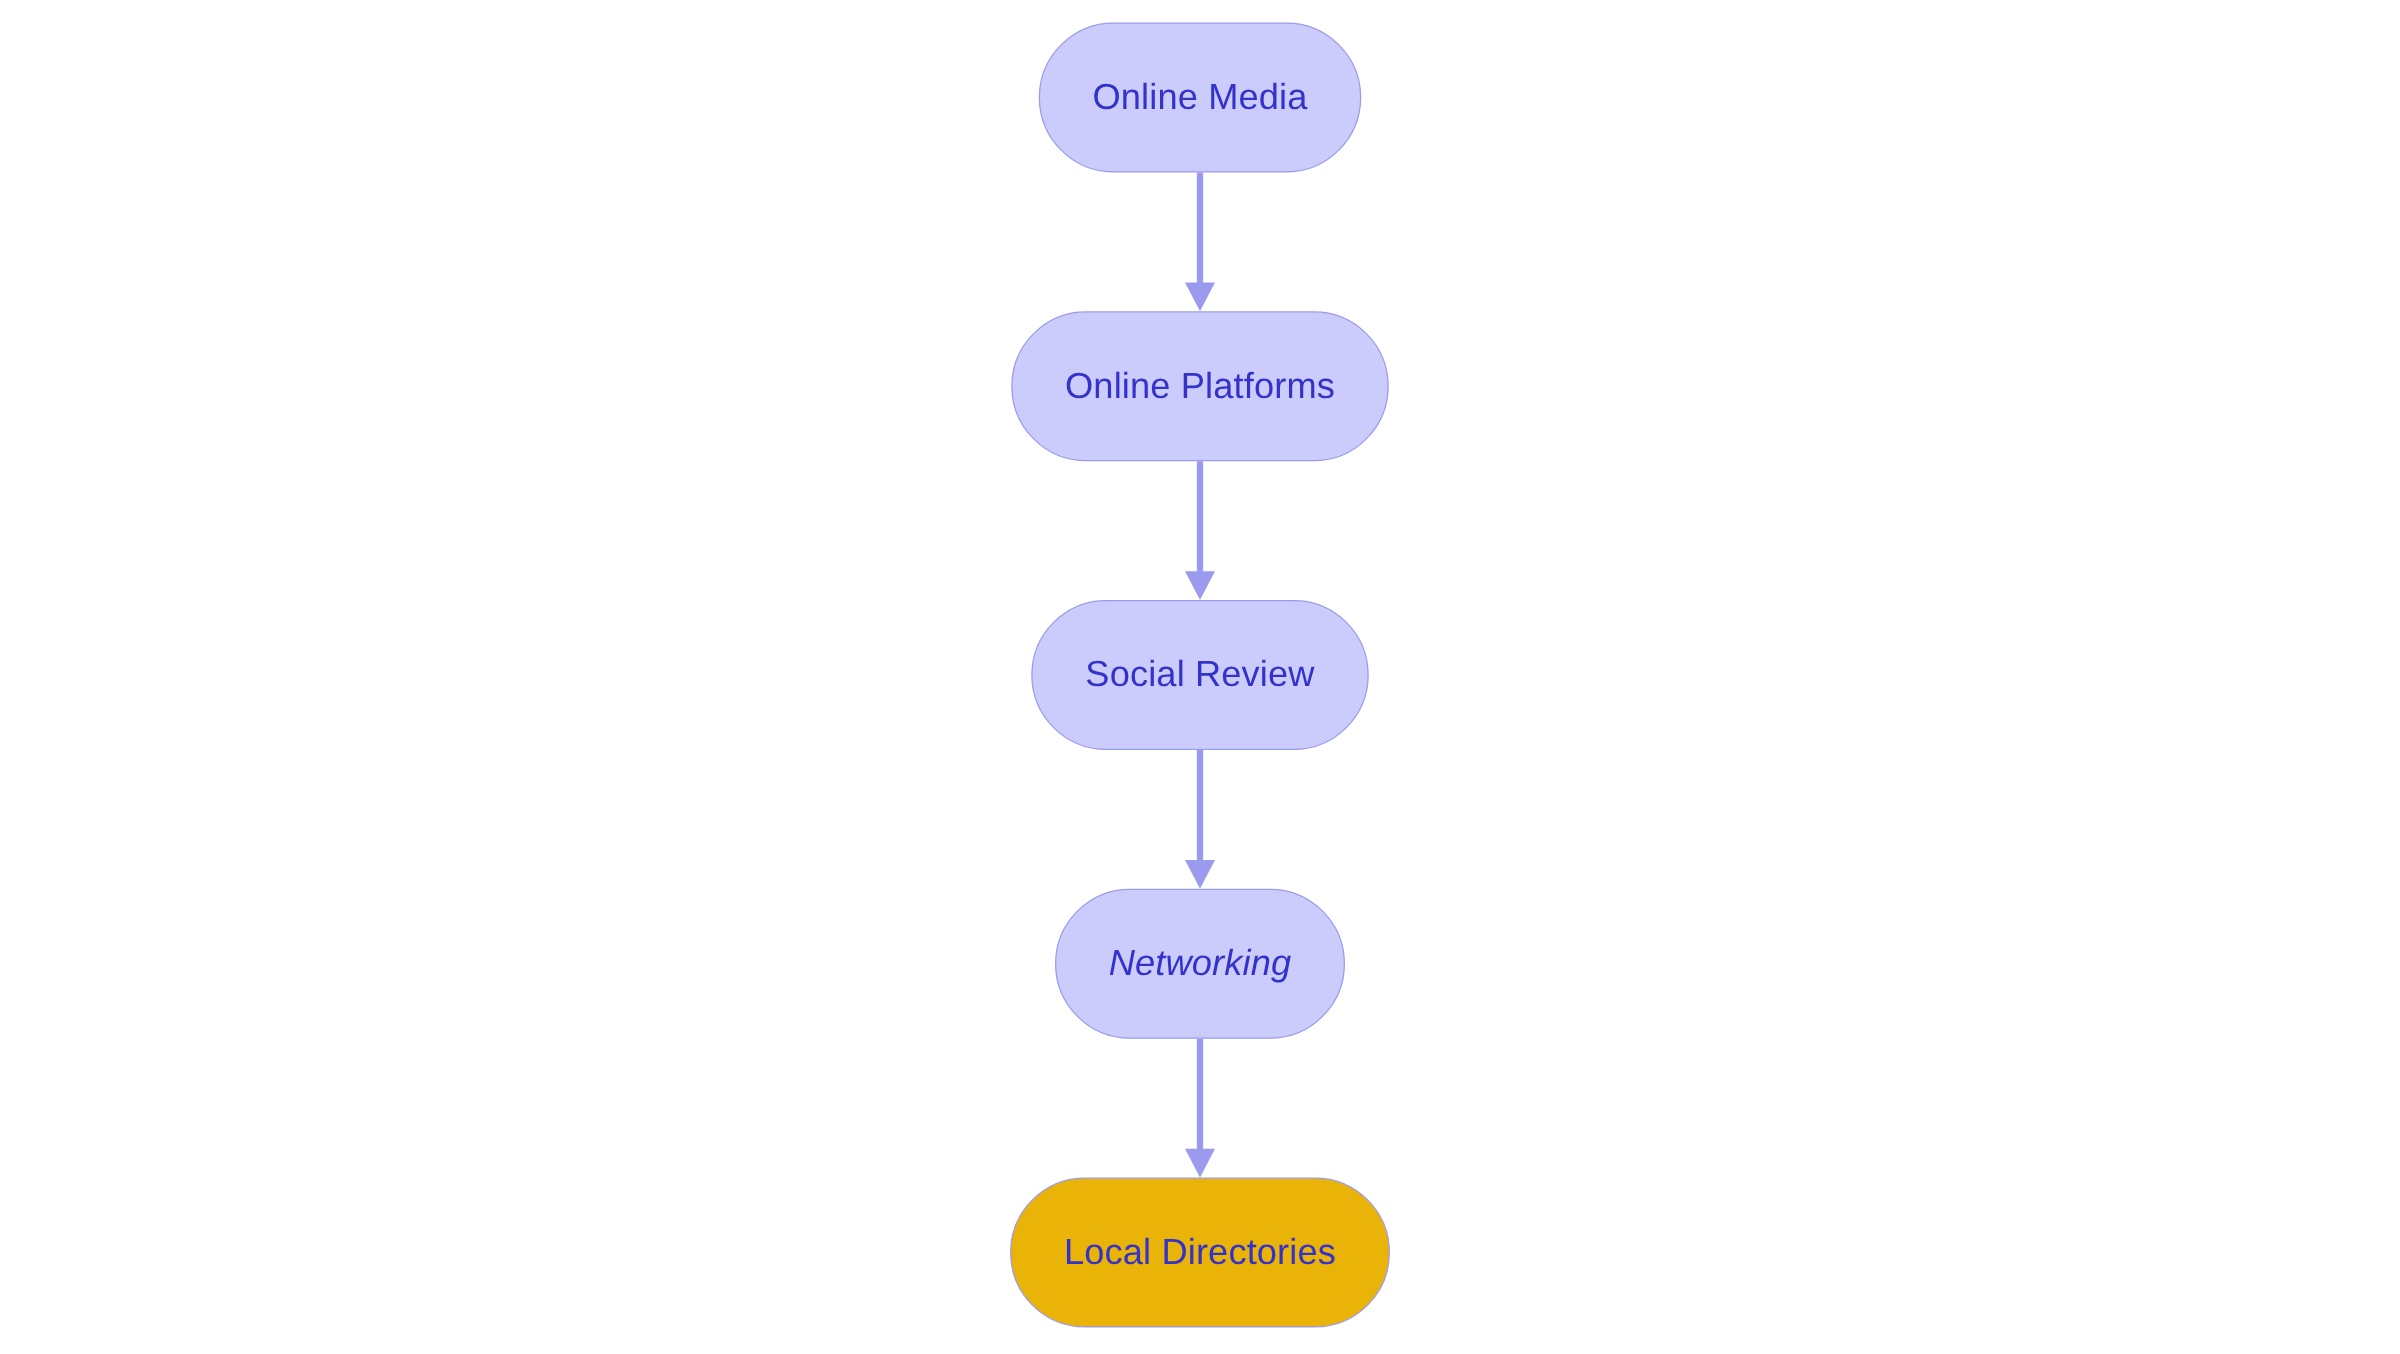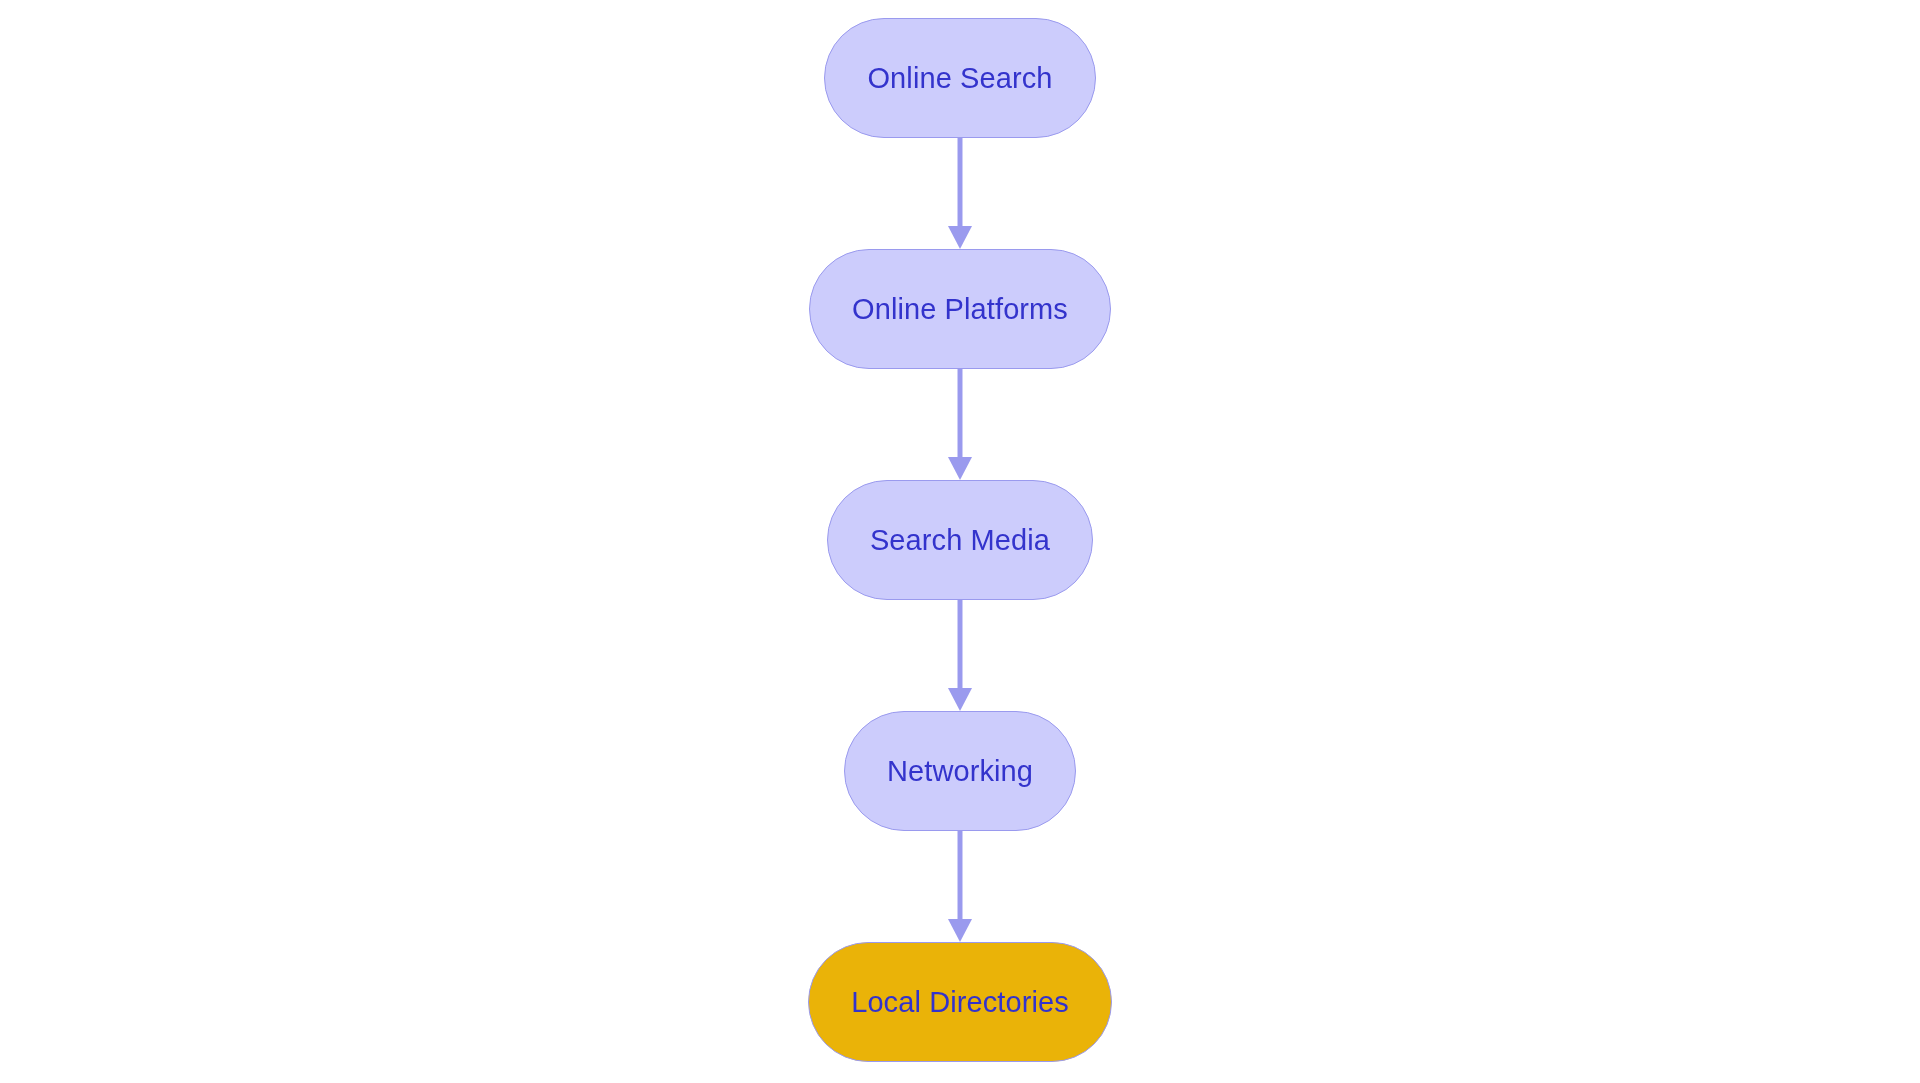--- a/index.html
+++ b/index.html
@@ -90,21 +90,21 @@
 </style>
 </head>
 <body style="background: rgb(255, 255, 255);">
 
 <div id="flow-root" style="background: rgb(255, 255, 255);">
   <div class="flow-column">
 
     <div class="flow-spacer-top"></div>
 
     <div class="flow-node" style="background: rgb(204, 204, 252); border-color: rgb(154, 154, 238);">
-      <span class="flow-node-label" style="color: rgb(51, 51, 204);">Online Search</span>
+      <span class="flow-node-label" style="color: rgb(51, 51, 204);">Online Media</span>
     </div>
 
     <div class="flow-connector">
       <svg viewBox="0 0 40 111" xmlns="http://www.w3.org/2000/svg" aria-hidden="true">
         <line class="connector-line" x1="20" y1="0" x2="20" y2="92" style="stroke: rgb(154, 154, 238);"></line>
         <polygon class="connector-head" points="20,111 8,88 32,88" style="fill: rgb(154, 154, 238);"></polygon>
       </svg>
     </div>
 
     <div class="flow-node" style="background: rgb(204, 204, 252); border-color: rgb(154, 154, 238);">
@@ -112,32 +112,32 @@
     </div>
 
     <div class="flow-connector">
       <svg viewBox="0 0 40 111" xmlns="http://www.w3.org/2000/svg" aria-hidden="true">
         <line class="connector-line" x1="20" y1="0" x2="20" y2="92" style="stroke: rgb(154, 154, 238);"></line>
         <polygon class="connector-head" points="20,111 8,88 32,88" style="fill: rgb(154, 154, 238);"></polygon>
       </svg>
     </div>
 
     <div class="flow-node" style="background: rgb(204, 204, 252); border-color: rgb(154, 154, 238);">
-      <span class="flow-node-label" style="color: rgb(51, 51, 204);">Search Media</span>
+      <span class="flow-node-label" style="color: rgb(51, 51, 204);">Social Review</span>
     </div>
 
     <div class="flow-connector">
       <svg viewBox="0 0 40 111" xmlns="http://www.w3.org/2000/svg" aria-hidden="true">
         <line class="connector-line" x1="20" y1="0" x2="20" y2="92" style="stroke: rgb(154, 154, 238);"></line>
         <polygon class="connector-head" points="20,111 8,88 32,88" style="fill: rgb(154, 154, 238);"></polygon>
       </svg>
     </div>
 
     <div class="flow-node" style="background: rgb(204, 204, 252); border-color: rgb(154, 154, 238);">
-      <span class="flow-node-label" style="color: rgb(51, 51, 204);">Networking</span>
+      <span class="flow-node-label" style="color: rgb(51, 51, 204); font-style: italic;">Networking</span>
     </div>
 
     <div class="flow-connector">
       <svg viewBox="0 0 40 111" xmlns="http://www.w3.org/2000/svg" aria-hidden="true">
         <line class="connector-line" x1="20" y1="0" x2="20" y2="92" style="stroke: rgb(154, 154, 238);"></line>
         <polygon class="connector-head" points="20,111 8,88 32,88" style="fill: rgb(154, 154, 238);"></polygon>
       </svg>
     </div>
 
     <div class="flow-node" style="background: #eab308; border-color: rgb(154, 154, 238);">

